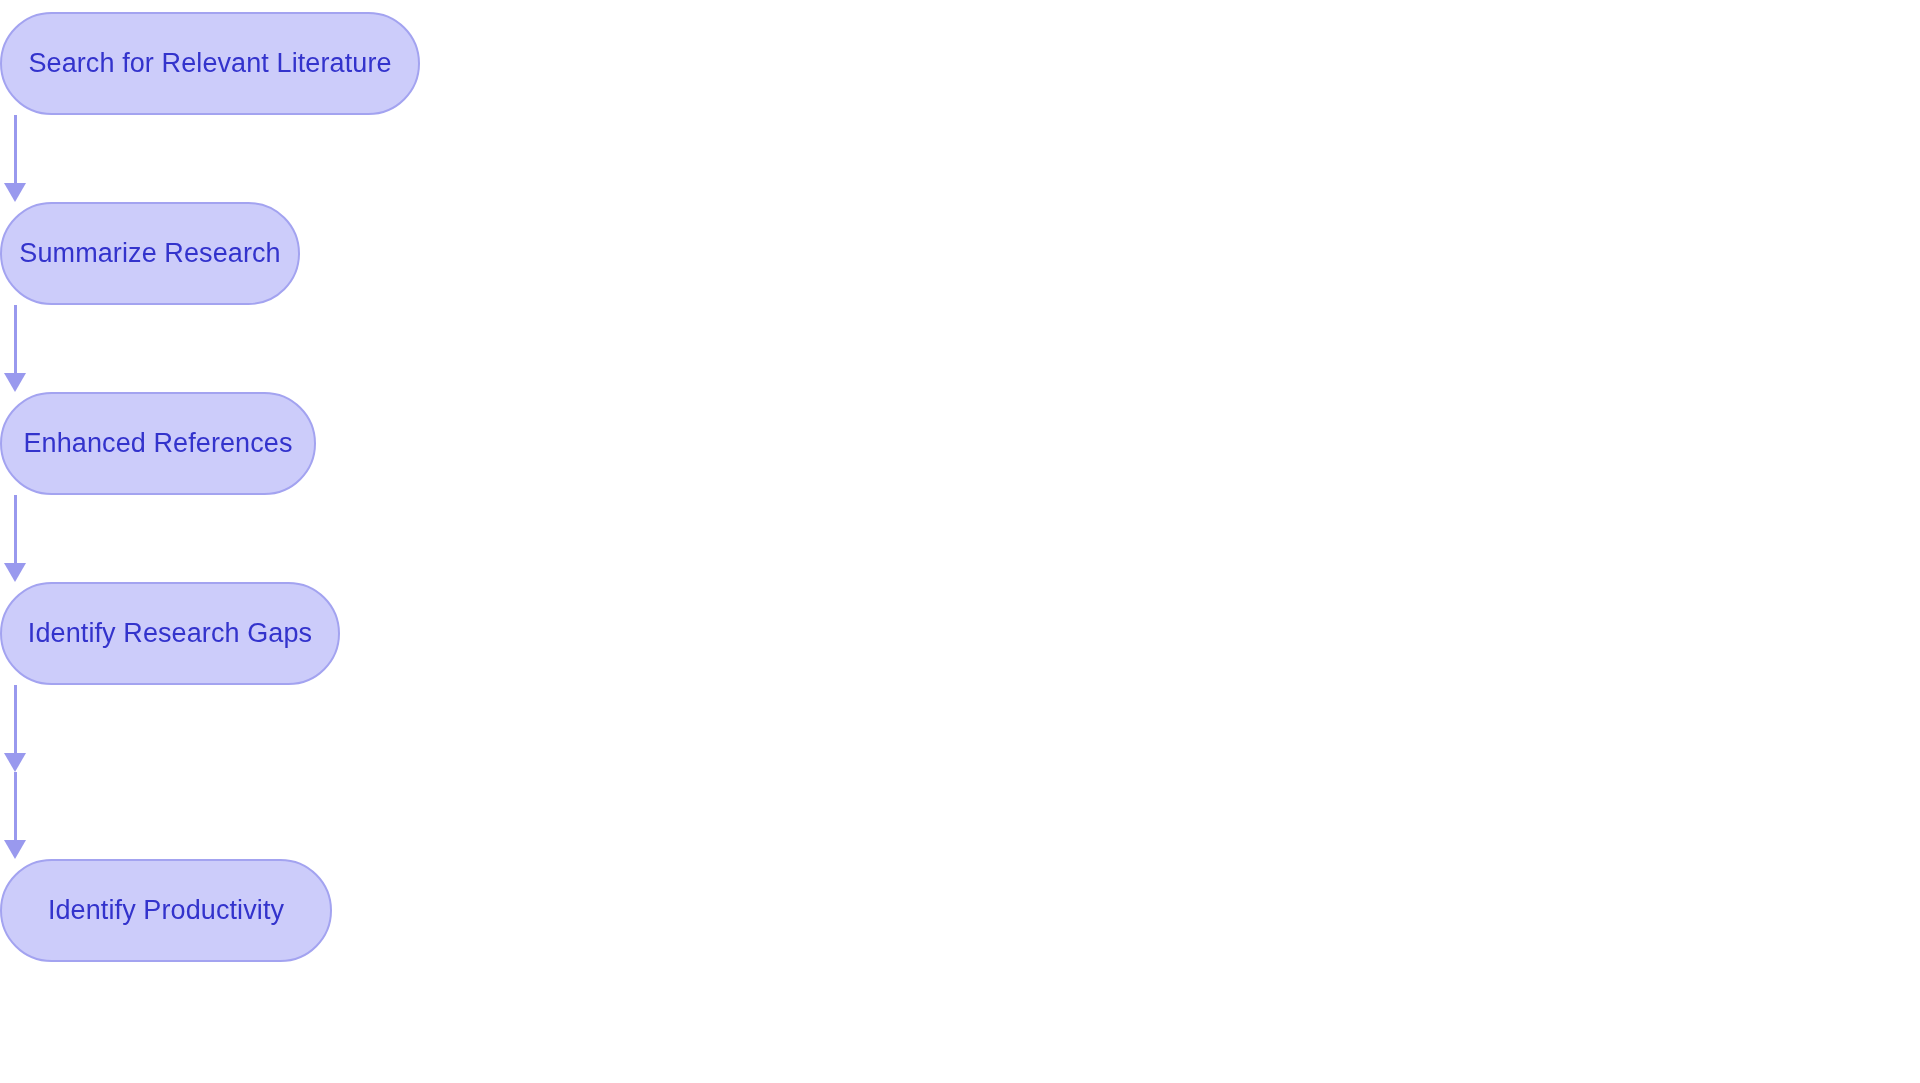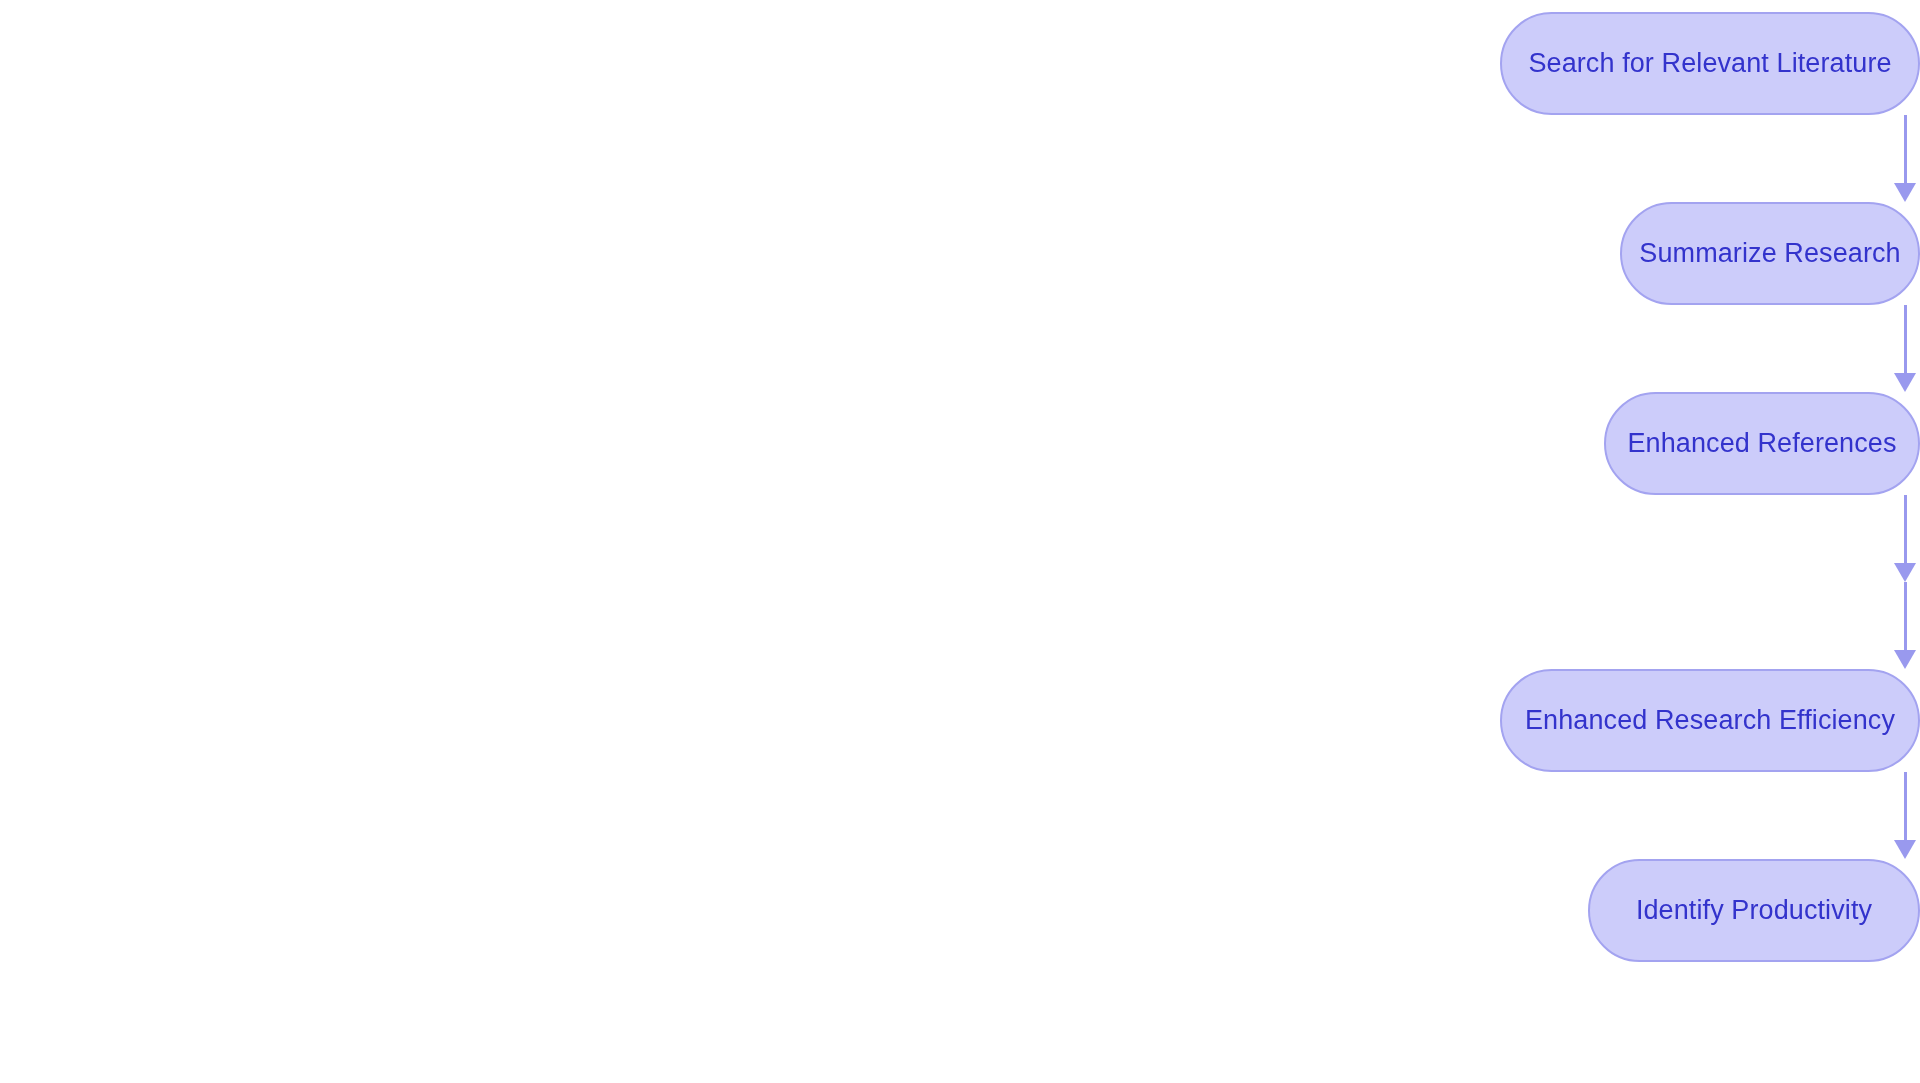--- a/index.html
+++ b/index.html
@@ -24,21 +24,21 @@
 
   
   .flow-column {
     position: absolute;
     left: 0;
     top: 0;
     width: 1920px;
     height: 938px;
     display: flex;
     flex-direction: column;
-    align-items: flex-end;
+    align-items: flex-start;
   }
 
   
   .flow-node {
     box-sizing: border-box;
     height: 103px;
     background: #ccccfa;
     border: 2px solid #a3a3f0;
     border-radius: 52px;
     display: flex;
@@ -119,29 +119,29 @@
 
     <div class="flow-node w-organize">
       <span class="flow-node-label">Enhanced References</span>
     </div>
 
     <div class="flow-connector">
       <div class="connector-line"></div>
       <div class="connector-arrowhead"></div>
     </div>
 
+    <div class="flow-node w-identify">
+      <span class="flow-node-label">Identify Research Gaps</span>
+    </div>
 
     <div class="flow-connector">
       <div class="connector-line"></div>
       <div class="connector-arrowhead"></div>
     </div>
 
-    <div class="flow-node w-enhanced">
-      <span class="flow-node-label">Enhanced Research Efficiency</span>
-    </div>
 
     <div class="flow-connector">
       <div class="connector-line"></div>
       <div class="connector-arrowhead"></div>
     </div>
 
     <div class="flow-node w-increased">
       <span class="flow-node-label">Identify Productivity</span>
     </div>
 

